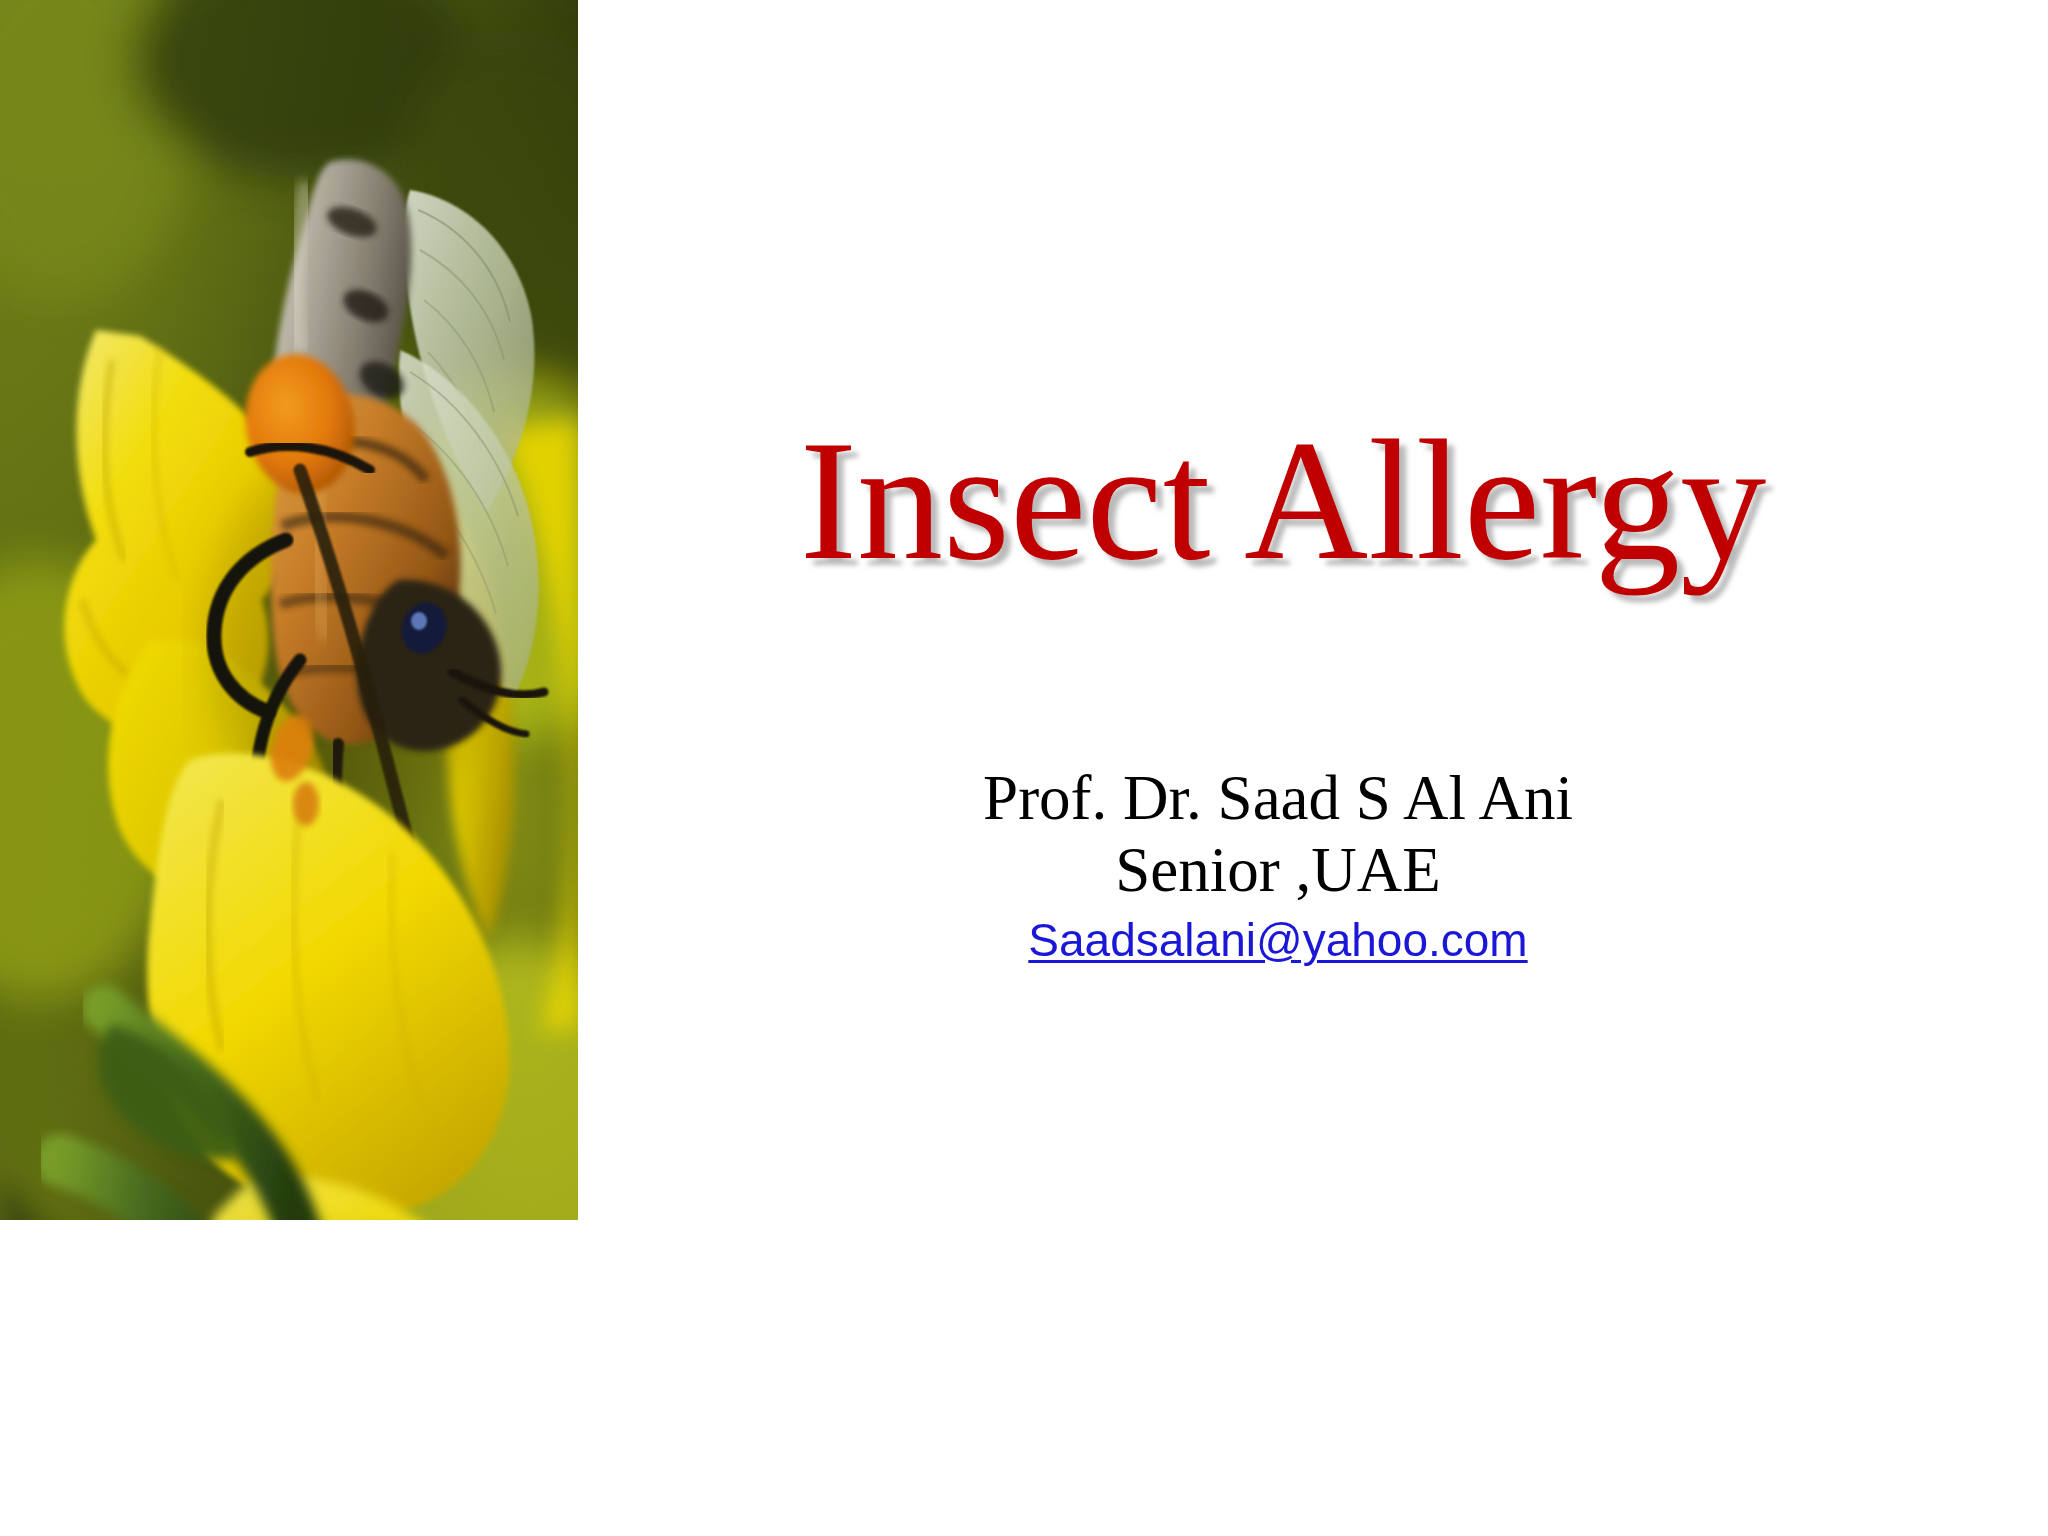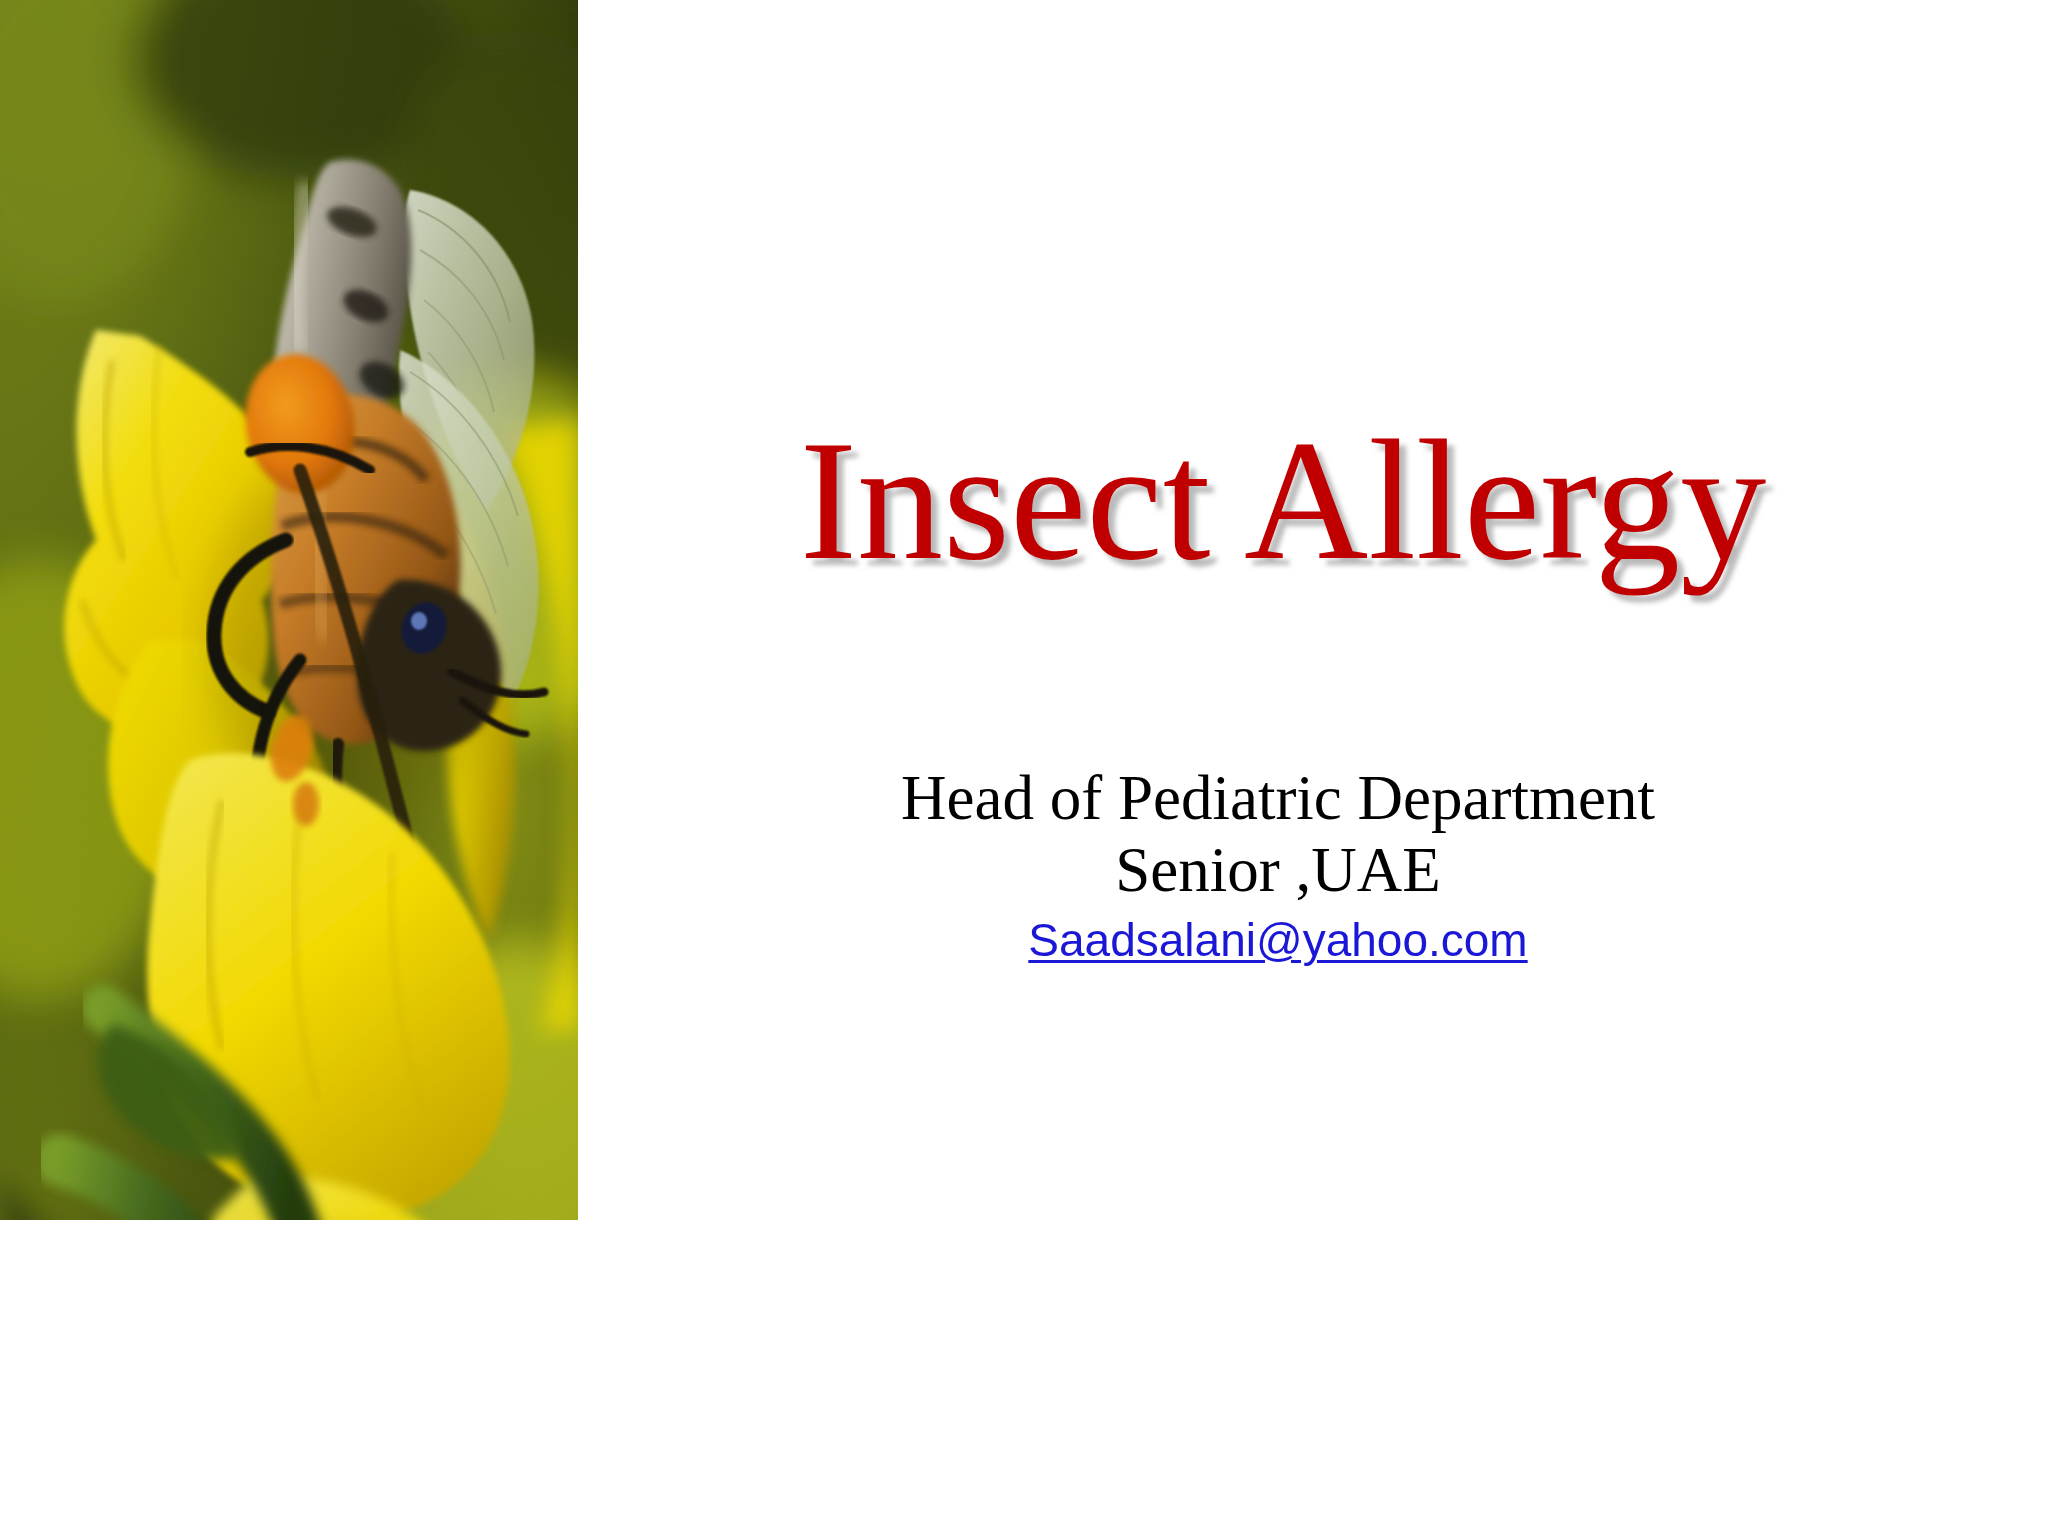--- a/index.html
+++ b/index.html
@@ -315,21 +315,21 @@
     </svg>
 
     <div class="photo-watermark"></div>
   </div>
 
   <div class="content">
 
     <div class="title">Insect Allergy</div>
 
     <div class="subtitle">
-      <div class="sub-line">Head of Pediatric  Department</div>
+      <div class="sub-line">Prof. Dr. Saad S Al Ani</div>
       <div class="sub-line">Senior ,UAE</div>
       <div class="email-wrap">
         <span class="email">Saadsalani@yahoo.com</span>
       </div>
     </div>
 
   </div>
 </div>
 
 </body></html>

